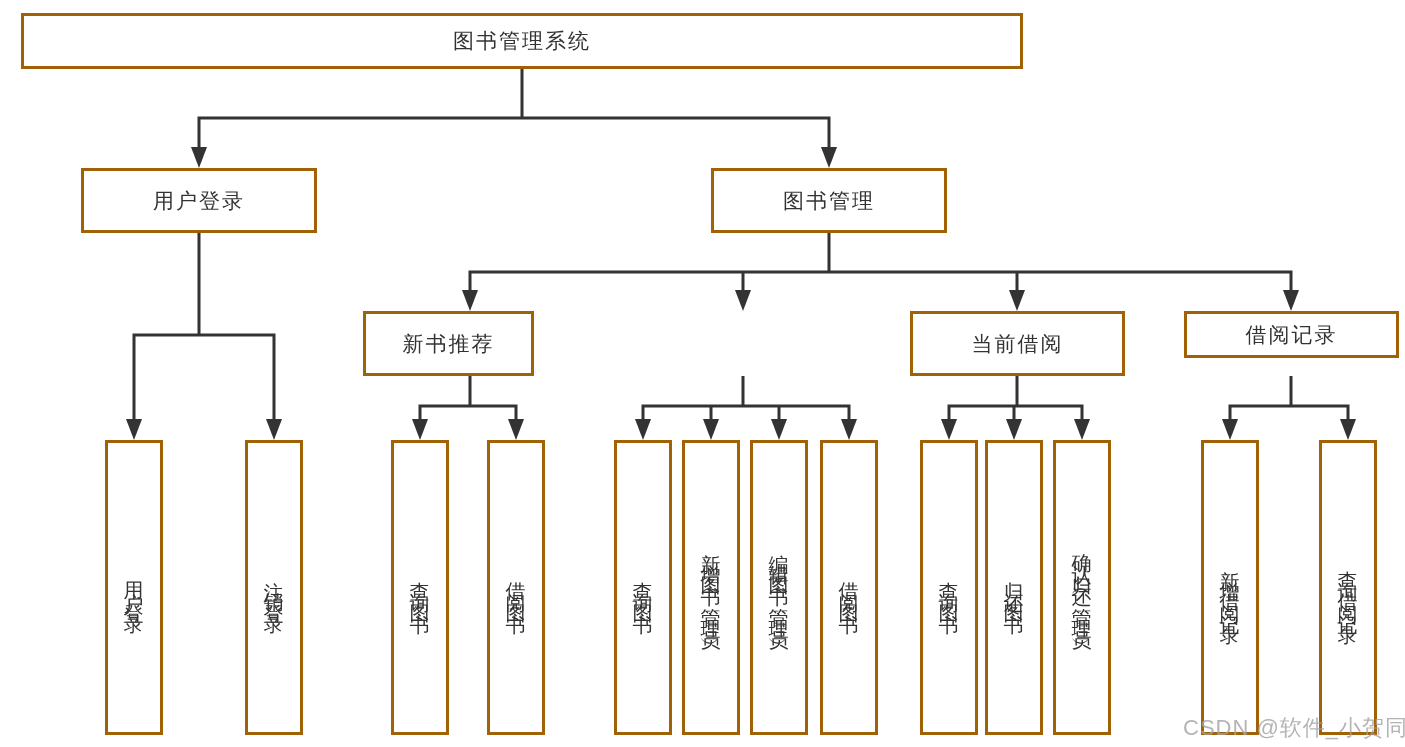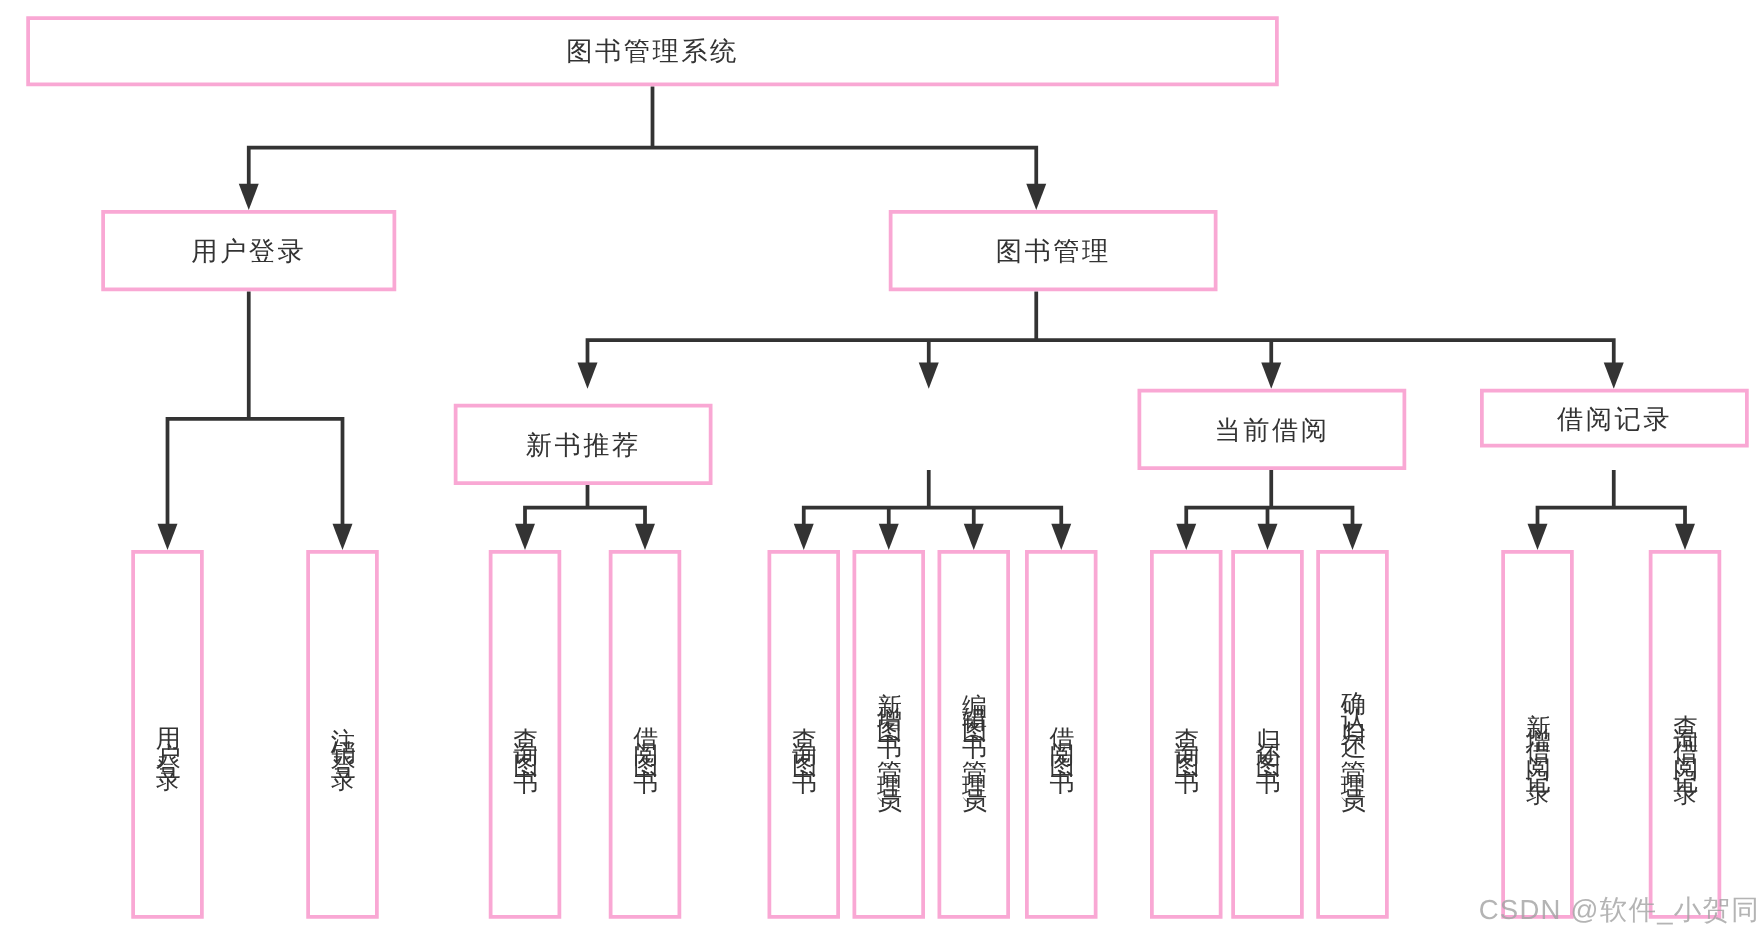--- a/index.html
+++ b/index.html
@@ -12,21 +12,21 @@
     font-family: "Liberation Sans", sans-serif;
   }
   .connectors {
     position: absolute;
     left: 0; top: 0;
     width: 1405px; height: 747px;
   }
   .box {
     position: absolute;
     box-sizing: border-box;
-    border: 3px solid #f9a8d4;
+    border: 3px solid #a16207;
     background: #ffffff;
     display: flex;
     align-items: center;
     justify-content: center;
     color: #333333;
   }
   .box.h .lbl {
     font-size: 21px;
     letter-spacing: 2px;
     white-space: nowrap;
@@ -88,25 +88,25 @@
     </g>
   </svg>
 
   <div class="box h" style="left:21px;top:13px;width:1002px;height:56px">
     <span class="lbl">图书管理系统</span>
   </div>
 
   <div class="box h" style="left:81px;top:168px;width:236px;height:65px">
     <span class="lbl">用户登录</span>
   </div>
-  <div class="box h" style="left:711px;top:168px;width:263px;height:65px">
+  <div class="box h" style="left:711px;top:168px;width:236px;height:65px">
     <span class="lbl">图书管理</span>
   </div>
 
-  <div class="box h" style="left:363px;top:323px;width:207px;height:65px">
+  <div class="box h" style="left:363px;top:311px;width:171px;height:65px">
     <span class="lbl">新书推荐</span>
   </div>
   <div class="box h" style="left:910px;top:311px;width:215px;height:65px">
     <span class="lbl">当前借阅</span>
   </div>
   <div class="box h" style="left:1184px;top:311px;width:215px;height:47px">
     <span class="lbl">借阅记录</span>
   </div>
 
   <div class="box v" style="left:105px;top:440px;width:58px;height:295px">

